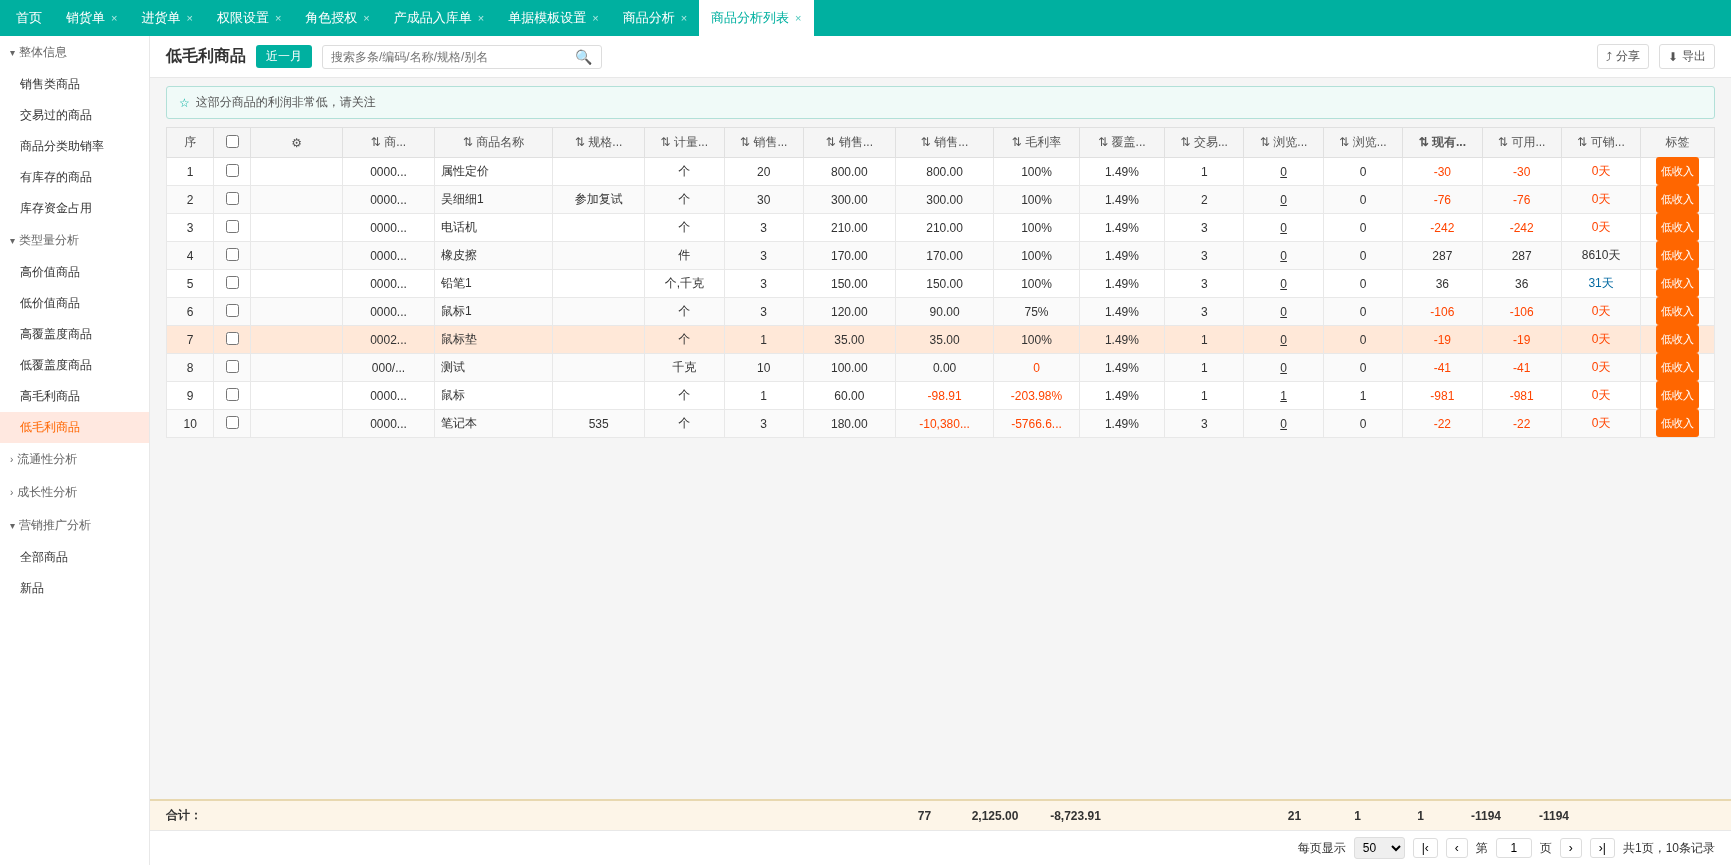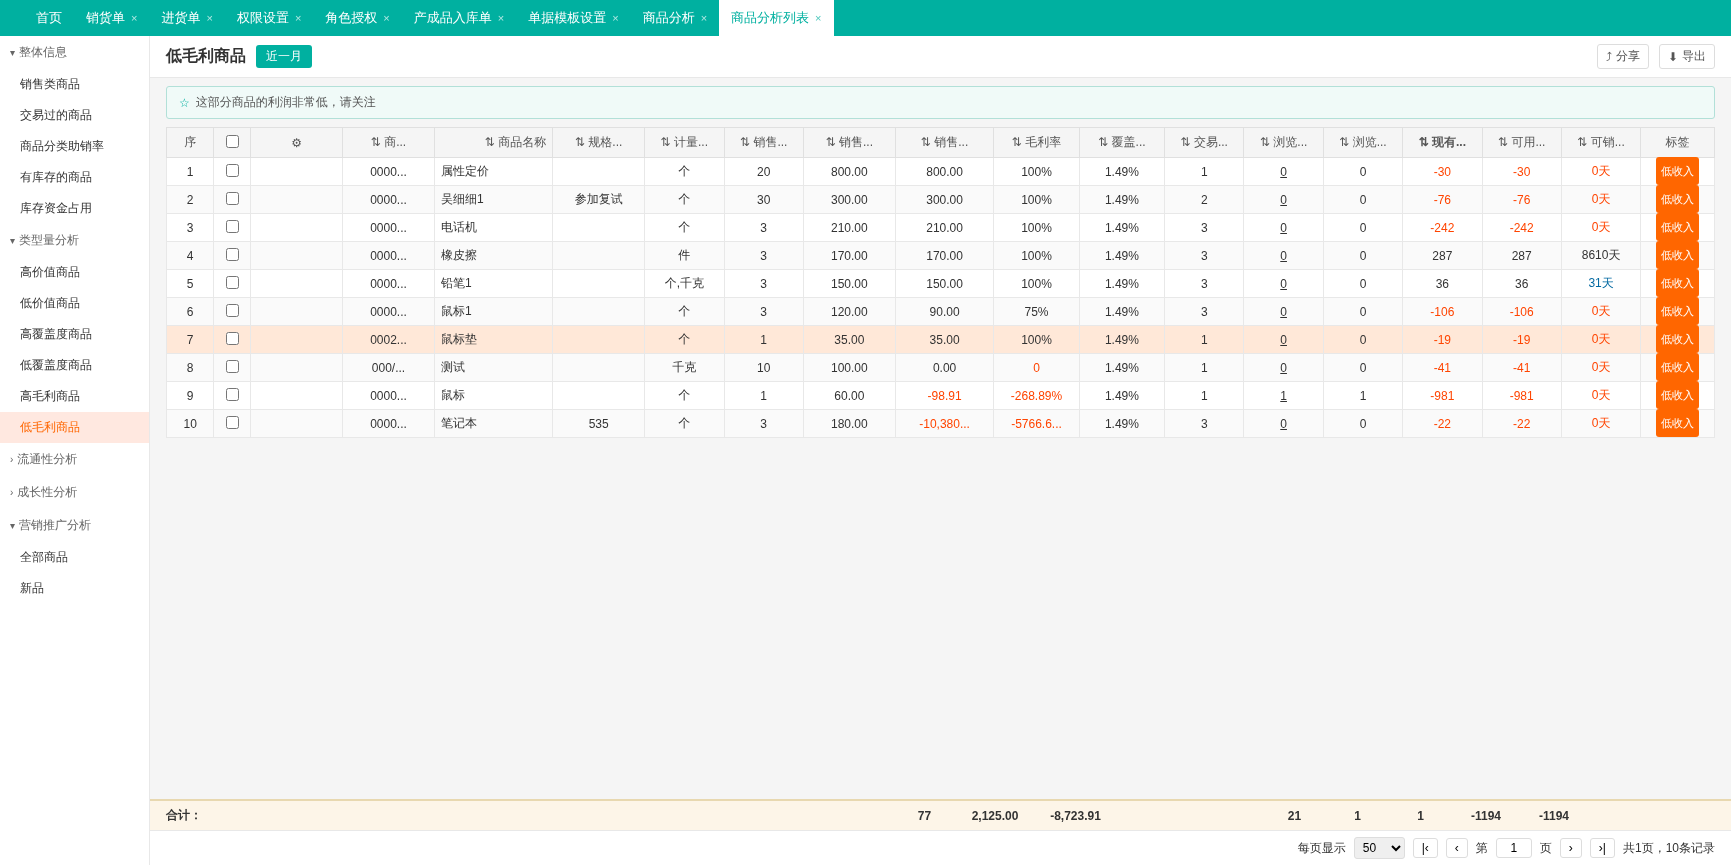--- a/index.html
+++ b/index.html
@@ -4,21 +4,21 @@
   <style>
     * { box-sizing: border-box; margin: 0; padding: 0; }
     body { font-family: 'Microsoft YaHei', Arial, sans-serif; font-size: 12px; background: #f5f5f5; color: #333; overflow: hidden; }
 
     
     .top-nav {
       background: #00b0a0;
       display: flex;
       align-items: center;
       height: 36px;
-      padding: 0 24px;
+      padding: 0 4px;
       gap: 0;
     }
     .nav-item {
       color: #fff;
       padding: 0 12px;
       height: 36px;
       display: flex;
       align-items: center;
       cursor: pointer;
       font-size: 13px;
@@ -232,21 +232,21 @@
       border-radius: 3px;
       width: 36px;
       text-align: center;
       padding: 2px 4px;
       font-size: 12px;
     }
 
     .col-num { width: 36px; }
     .col-check { width: 28px; }
     .col-code { width: 70px; }
-    .col-name { width: 90px; text-align: right; margin-left: 21px; }
+    .col-name { width: 90px; text-align: center; margin-left: 21px; }
     .col-spec { width: 70px; }
     .col-unit { width: 55px; }
     .col-sales-qty { width: 55px; }
     .col-sales-price { width: 70px; }
     .col-sales-amt { width: 75px; }
     .col-gross { width: 65px; }
     .col-cover { width: 65px; margin-left: 13px; }
     .col-trade { width: 55px; margin-top: 14px; }
     .col-browse1 { width: 55px; }
     .col-browse2 { width: 55px; }
@@ -338,20 +338,24 @@
     </div>
     <div class="sidebar-item">全部商品</div>
     <div class="sidebar-item">新品</div>
   </div>
 
   <div class="content-area">
 
     <div class="content-header">
       <span class="page-title">低毛利商品</span>
       <button class="date-filter-btn">近一月</button>
+      <div class="search-box">
+        <input type="text" placeholder="搜索多条/编码/名称/规格/别名" style="">
+        <span class="search-icon">🔍</span>
+      </div>
       <div class="header-actions">
         <button class="action-btn">
           <span>⤴</span>
           <span>分享</span>
         </button>
         <button class="action-btn">
           <span>⬇</span>
           <span>导出</span>
         </button>
       </div>
@@ -560,21 +564,21 @@
     <td>9</td>
     <td><input type="checkbox" style=""></td>
     <td></td>
     <td>0000...</td>
     <td style="text-align:left;">鼠标</td>
     <td></td>
     <td>个</td>
     <td>1</td>
     <td>60.00</td>
     <td style="color:#ff4400">-98.91</td>
-    <td style="color:#ff4400">-268.89%</td>
+    <td style="color:#ff4400">-203.98%</td>
     <td>1.49%</td>
     <td>1</td>
     <td><span class="underline-link">1</span></td>
     <td>1</td>
     <td style="color:#ff4400">-981</td>
     <td style="color:#ff4400">-981</td>
     <td style="color:#ff4400">0天</td>
     <td><span class="tag-badge">低收入</span></td>
   </tr>
             <tr>

